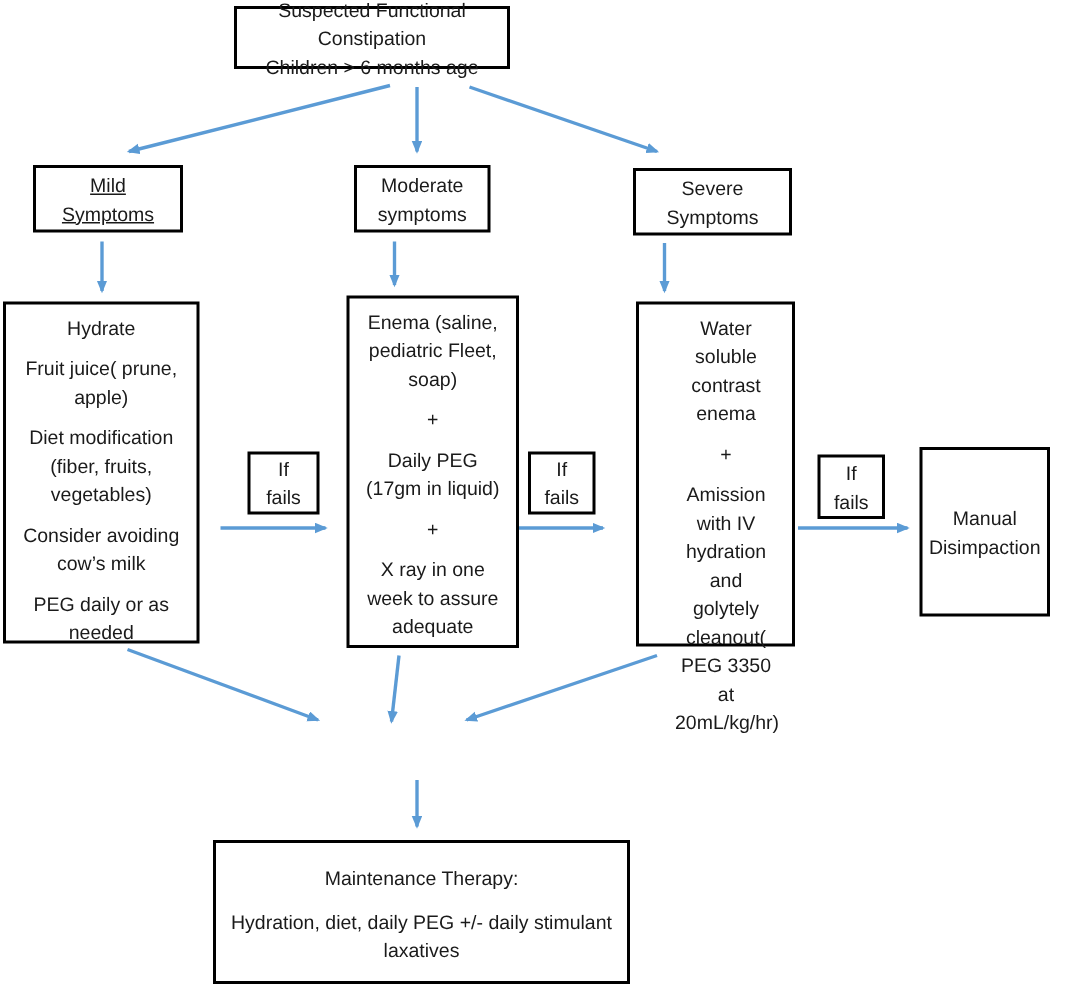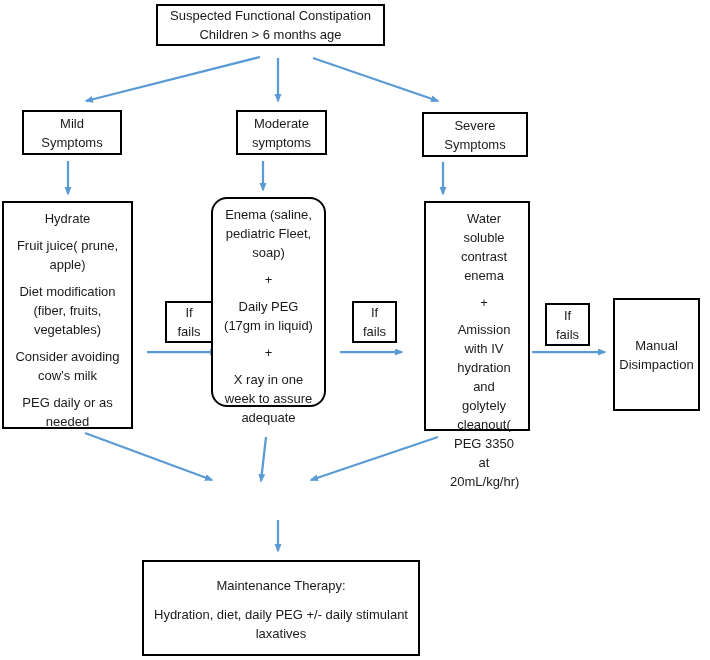--- a/index.html
+++ b/index.html
@@ -48,26 +48,26 @@
     display: flex;
     flex-direction: column;
     align-items: center;
     justify-content: center;
   }
   .para-box { padding: 6px 6px; }
   .para-box .para { margin: 0 0 8px 0; }
   .para-box .para:last-child { margin-bottom: 0; }
 
   
-  #start-node        { left: 156px; top: 4px;   width: 229px; height: 42px; }
-  #mild-node         { left: 22px;  top: 110px; width: 100px; height: 45px; }
+  #start-node        { left: 156px; top: 4px;   width: 184px; height: 42px; }
+  #mild-node         { left: 22px;  top: 110px; width: 100px; height: 45px; text-decoration: underline; }
   #moderate-node     { left: 236px; top: 110px; width: 91px;  height: 45px; }
   #severe-node       { left: 422px; top: 112px; width: 106px; height: 45px; }
   #mild-treatment-node     { left: 2px;   top: 201px; width: 131px; height: 228px; }
-  #moderate-treatment-node { left: 211px; top: 197px; width: 115px; height: 210px; border-radius: 16px; }
+  #moderate-treatment-node { left: 231px; top: 197px; width: 115px; height: 235px; }
   #severe-treatment-node   { left: 424px; top: 201px; width: 106px; height: 230px; padding-left: 24px; padding-right: 10px; }
   #if-fails-1        { left: 165px; top: 301px; width: 48px; height: 42px; }
   #if-fails-2        { left: 352px; top: 301px; width: 45px; height: 42px; }
   #if-fails-3        { left: 545px; top: 303px; width: 45px; height: 43px; }
   #manual-node       { left: 613px; top: 298px; width: 87px;  height: 113px; padding: 0 4px; }
   #success-node      { left: 233px; top: 489px; width: 89px;  height: 28px; font-size: 14px; }
   #maintenance-node  { left: 142px; top: 560px; width: 278px; height: 96px; padding-top: 14px; }
   #maintenance-node .para { margin-bottom: 10px; }
 </style>
 </head>

